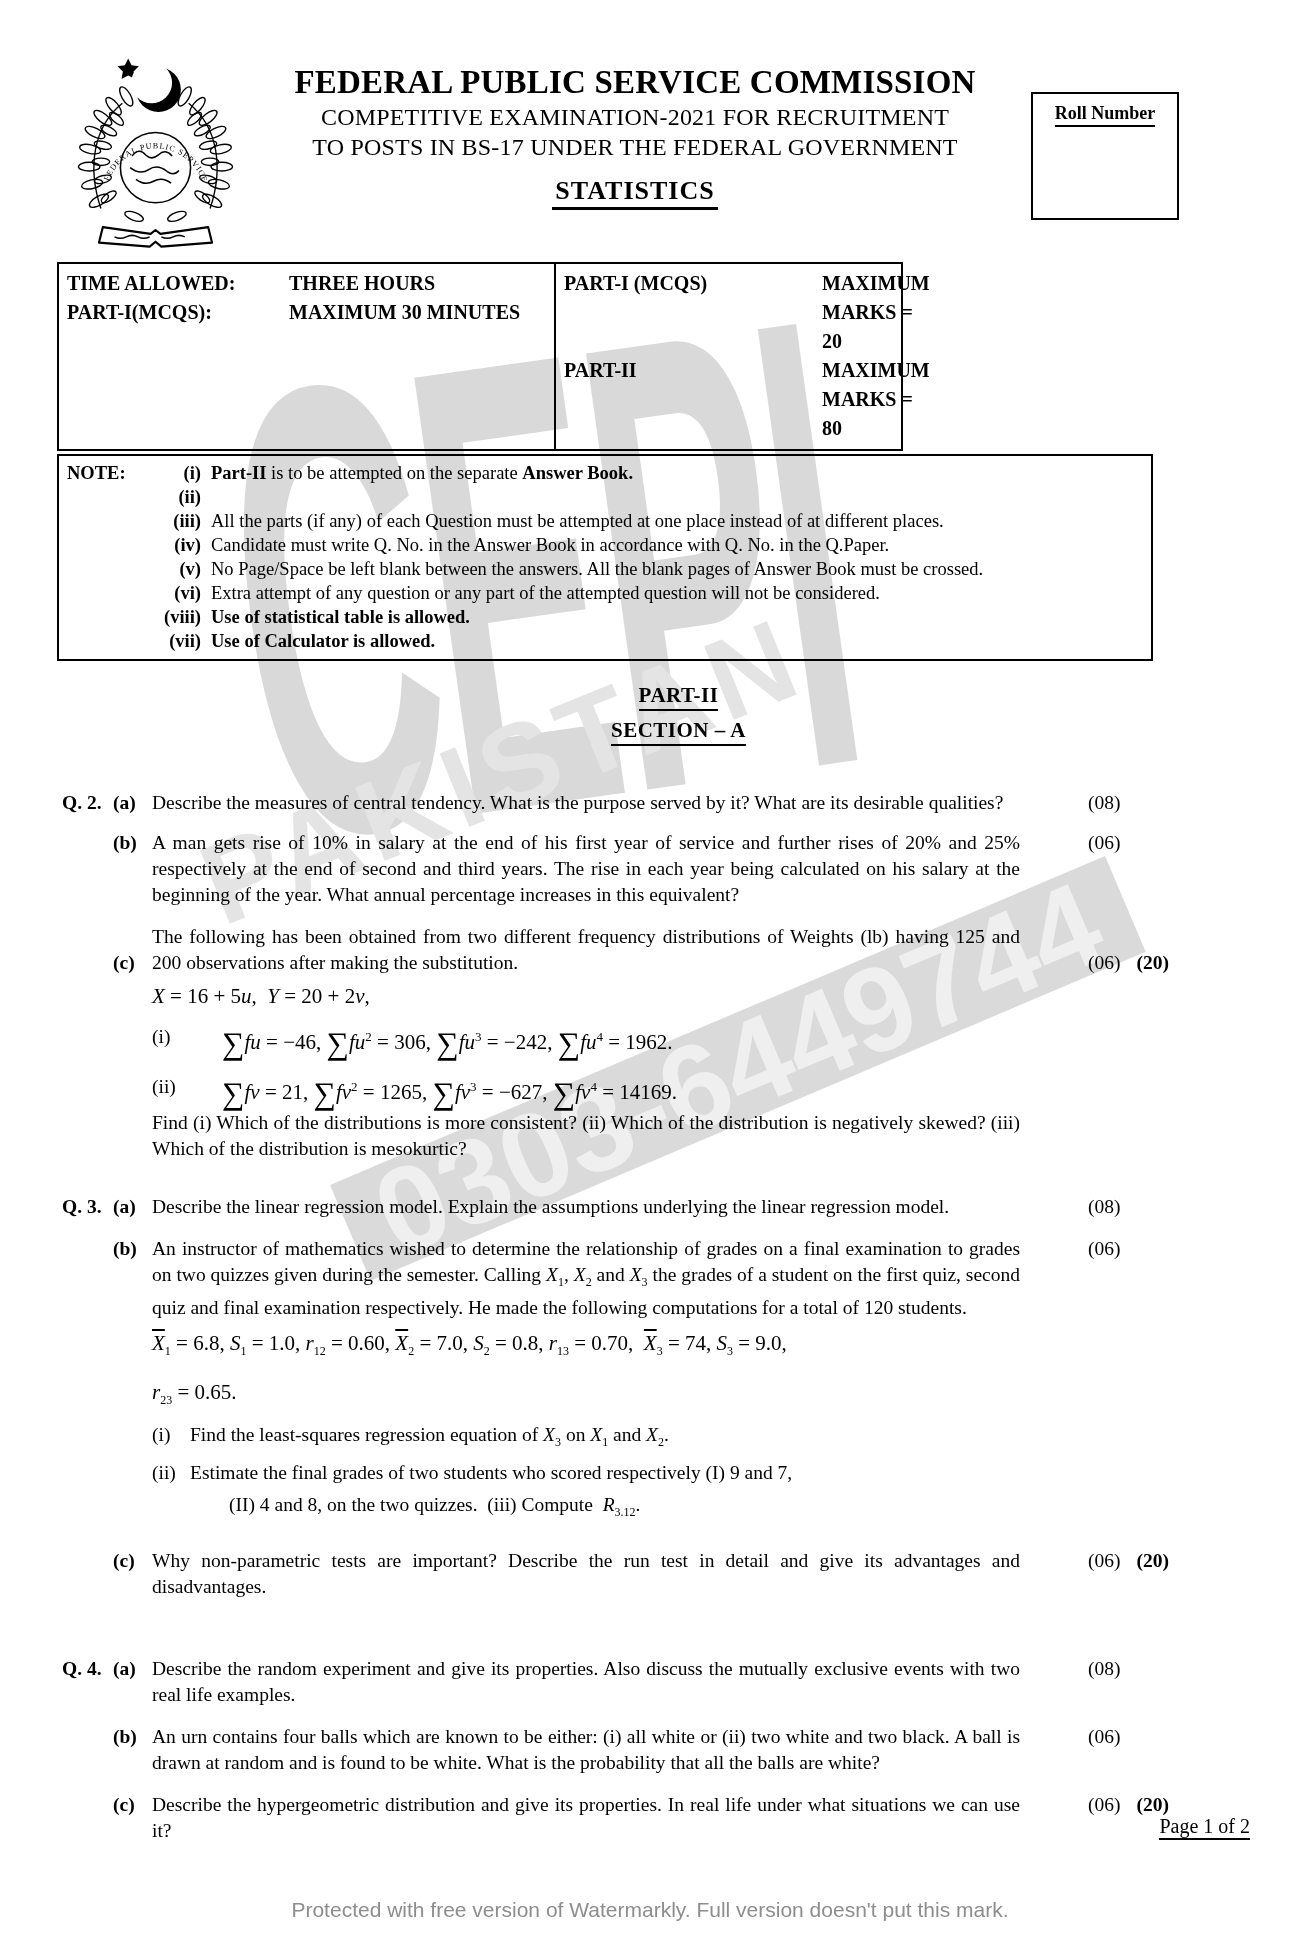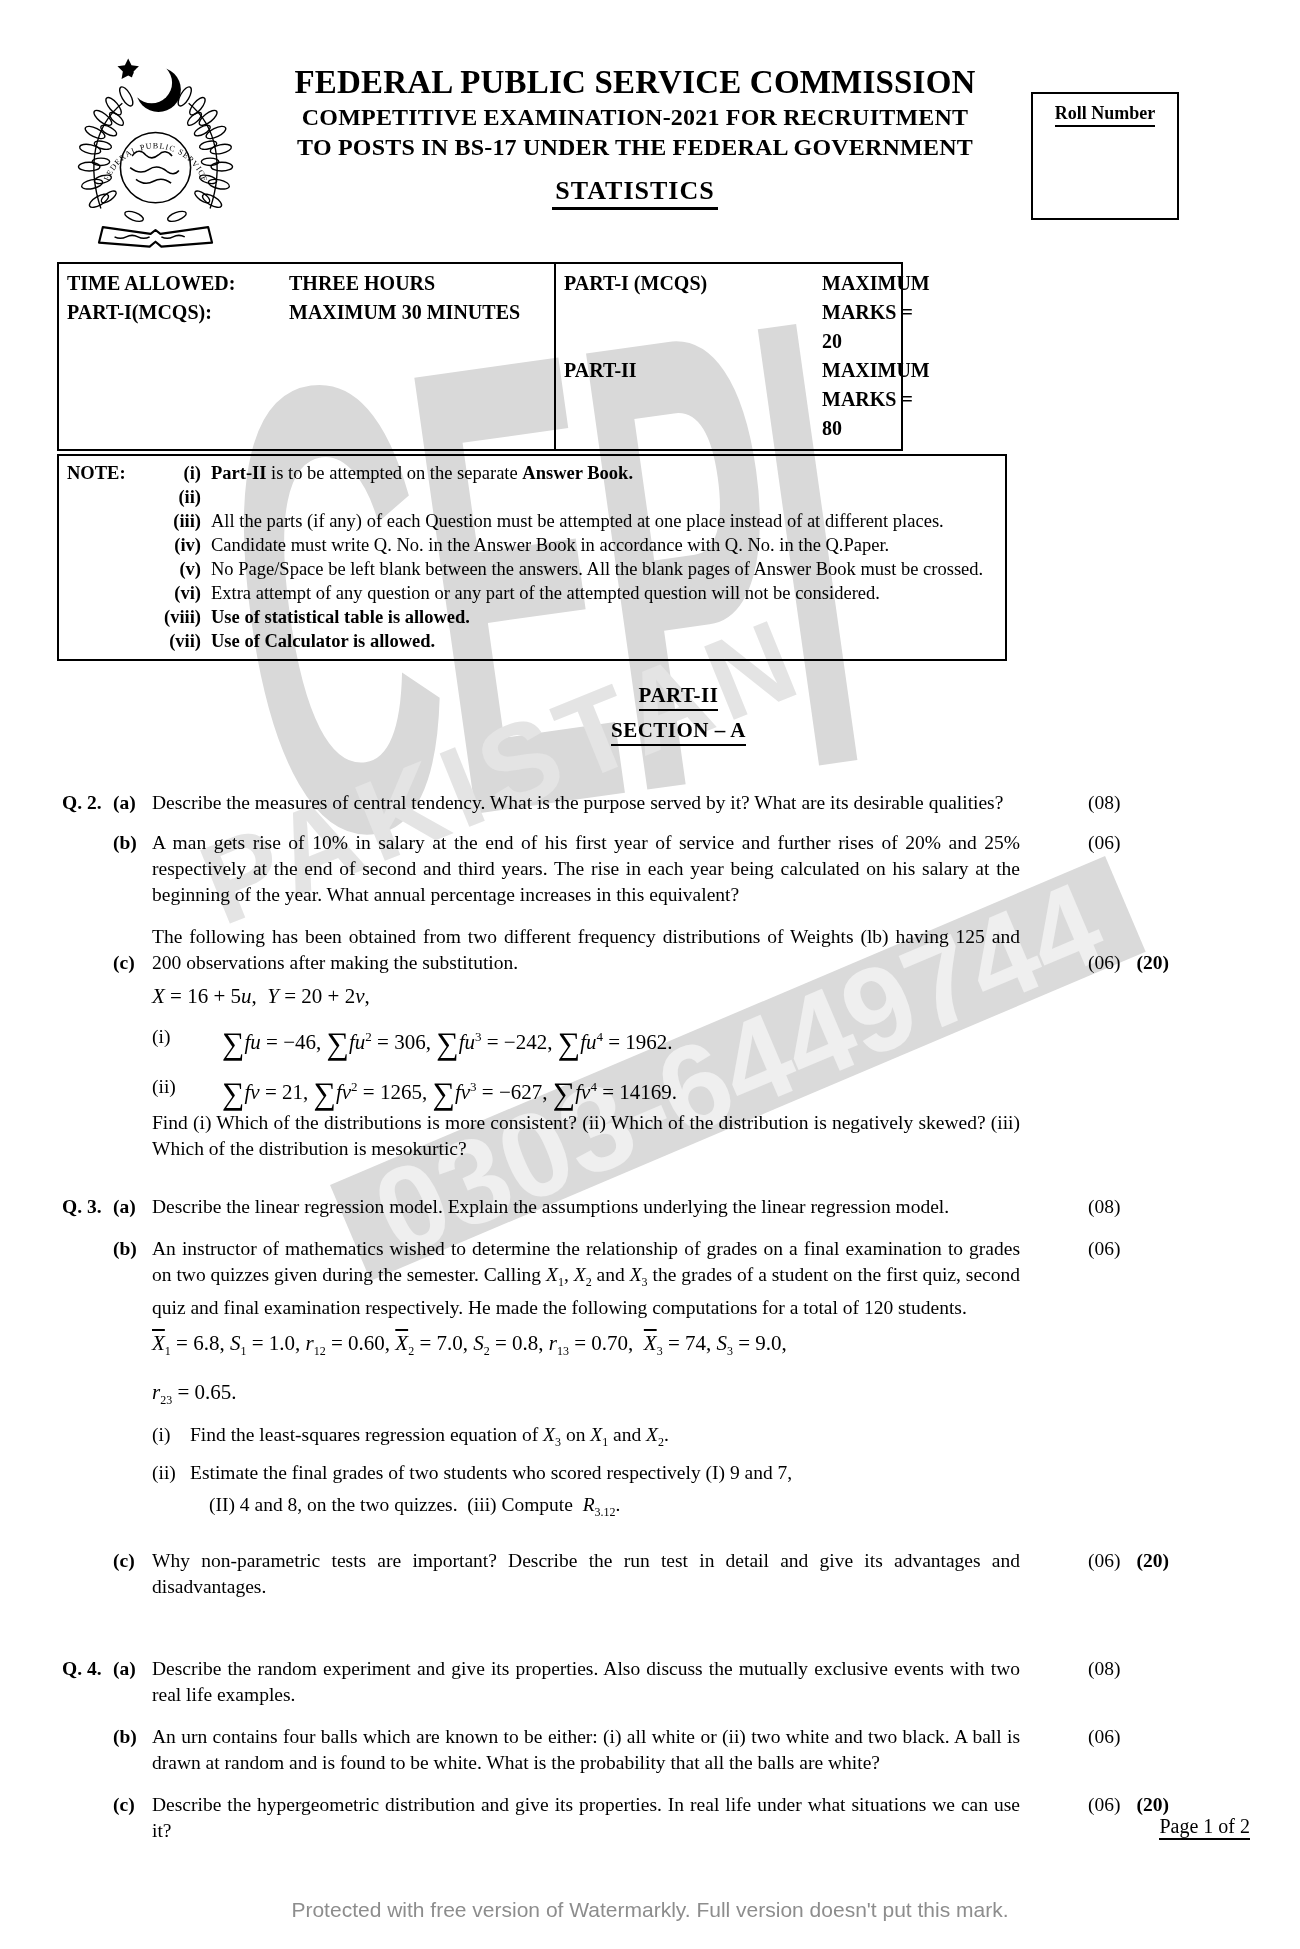--- a/index.html
+++ b/index.html
@@ -16,40 +16,40 @@
   .wm-phone{left:330px;top:1185px;font-size:120px;color:#efefef;background:#dadada;
             padding:4px 34px;transform:rotate(-23deg);transform-origin:left top;}
   .protect{position:absolute;left:0;top:1898px;width:100%;text-align:center;z-index:1;
            font-family:"Liberation Sans","DejaVu Sans",sans-serif;font-size:21px;color:#8d8d8d;}
 
   
   .header{position:relative;height:262px;z-index:1;}
   .logo{position:absolute;left:58px;top:50px;}
   .titles{position:absolute;left:250px;top:64px;width:770px;text-align:center;}
   .t1{font-size:33px;font-weight:700;letter-spacing:.2px;}
-  .t2,.t3{font-size:24px;font-weight:700;margin-top:3px;letter-spacing:.2px;text-align:center;}
+  .t2,.t3{font-size:24px;font-weight:400;margin-top:3px;letter-spacing:.2px;text-align:center;}
   .subject-line{margin-top:15px;}
   .subject-line span{display:inline-block;font-size:26px;font-weight:700;letter-spacing:1px;
                      border-bottom:3px solid #000;padding:0 3px 1px;}
   .rollbox{position:absolute;left:1031px;top:92px;width:148px;height:128px;border:2px solid #000;
            text-align:center;box-sizing:border-box;}
   .rollbox span{display:inline-block;margin-top:9px;font-weight:700;font-size:18px;
                 border-bottom:2px solid #000;padding-bottom:1px;}
 
   
   .content{position:relative;z-index:1;padding-left:57px;}
 
   .info-table{width:846px;border:2.5px solid #000;display:grid;grid-template-columns:497px 1fr;box-sizing:border-box;}
   .it-cell{padding:5px 0 6px 8px;}
   .it-cell.left{border-right:2px solid #000;}
   .it-row{display:grid;font-weight:700;font-size:20px;line-height:29px;}
   .it-cell.left .it-row{grid-template-columns:222px 1fr;}
   .it-cell.right .it-row{grid-template-columns:258px 1fr;}
 
-  .notebox{width:950px;border:2px solid #000;margin-top:3px;padding:5px 8px 6px 0;box-sizing:border-box;}
+  .notebox{width:1096px;border:2px solid #000;margin-top:3px;padding:5px 8px 6px 0;box-sizing:border-box;}
   .note-row{display:grid;grid-template-columns:88px 64px 1fr;font-size:18.5px;line-height:24px;}
   .note-label{font-weight:700;padding-left:8px;}
   .note-num{font-weight:700;text-align:right;padding-right:10px;}
   .note-text{text-align:justify;padding-right:8px;}
 
   .h-center{text-align:center;}
   .h-part2{margin-top:22px;}
   .h-section{margin-top:7px;}
   .h-center span{display:inline-block;font-size:21px;font-weight:700;letter-spacing:.5px;
                  border-bottom:2.5px solid #000;padding-bottom:1px;}
@@ -67,21 +67,21 @@
   .down{padding-top:26px;}
   sub{font-size:12px;} sup{font-size:13px;}
   .eqsub{font-size:21px;line-height:30px;margin-top:5px;}
   .eqrow{display:grid;grid-template-columns:70px 1fr;font-size:21px;line-height:34px;margin-top:9px;}
   .eqrow .lab{font-size:19.5px;}
   .sum{font-size:1.5em;vertical-align:-.15em;}
   .outro{margin-top:8px;}
   .stats{font-size:21px;line-height:36px;margin-top:4px;}
   .ov{text-decoration:overline;}
   .subitem{display:grid;grid-template-columns:38px 1fr;margin-top:3px;line-height:28px;}
-  .subcont{margin-left:57px;margin-top:3px;line-height:30px;}
+  .subcont{margin-left:77px;margin-top:3px;line-height:30px;}
 
   .pagenum{position:absolute;right:50px;top:1815px;font-size:20px;z-index:1;}
   .pagenum span{border-bottom:2px solid #000;padding-bottom:1px;}
 </style>
 </head>
 <body>
 
 <div class="page">
 
   <div class="wm wm-cepi">CEPI</div>

